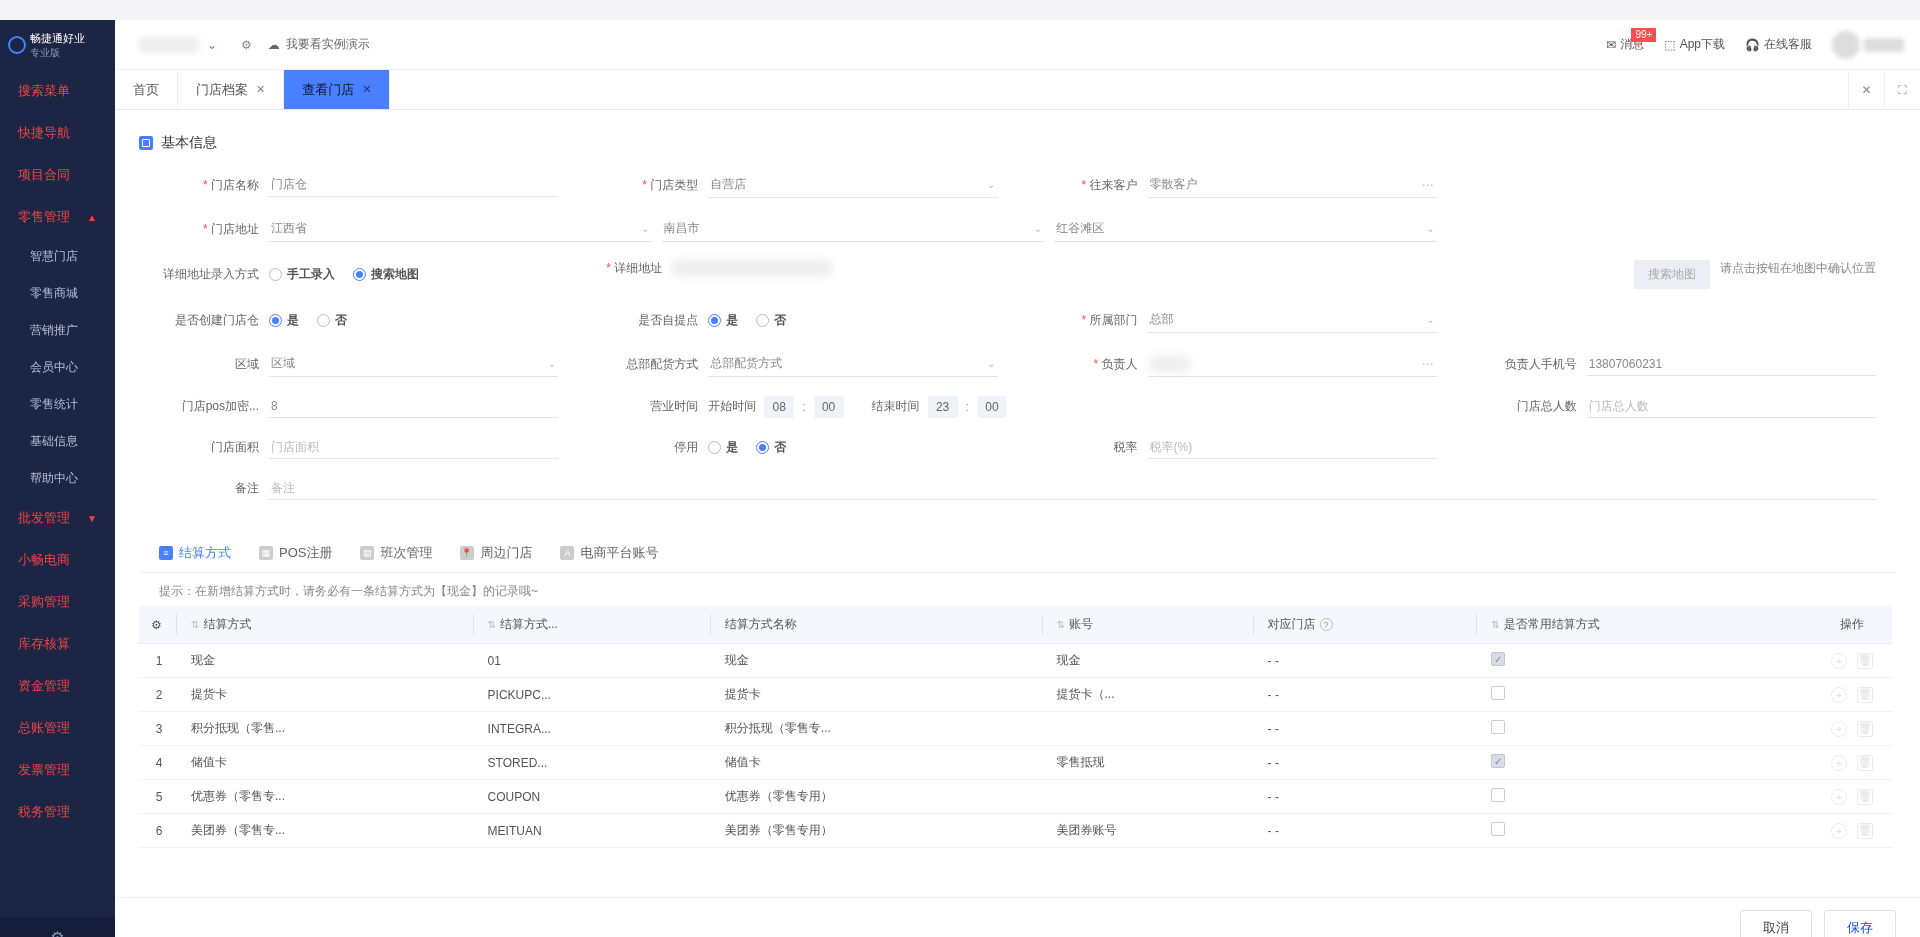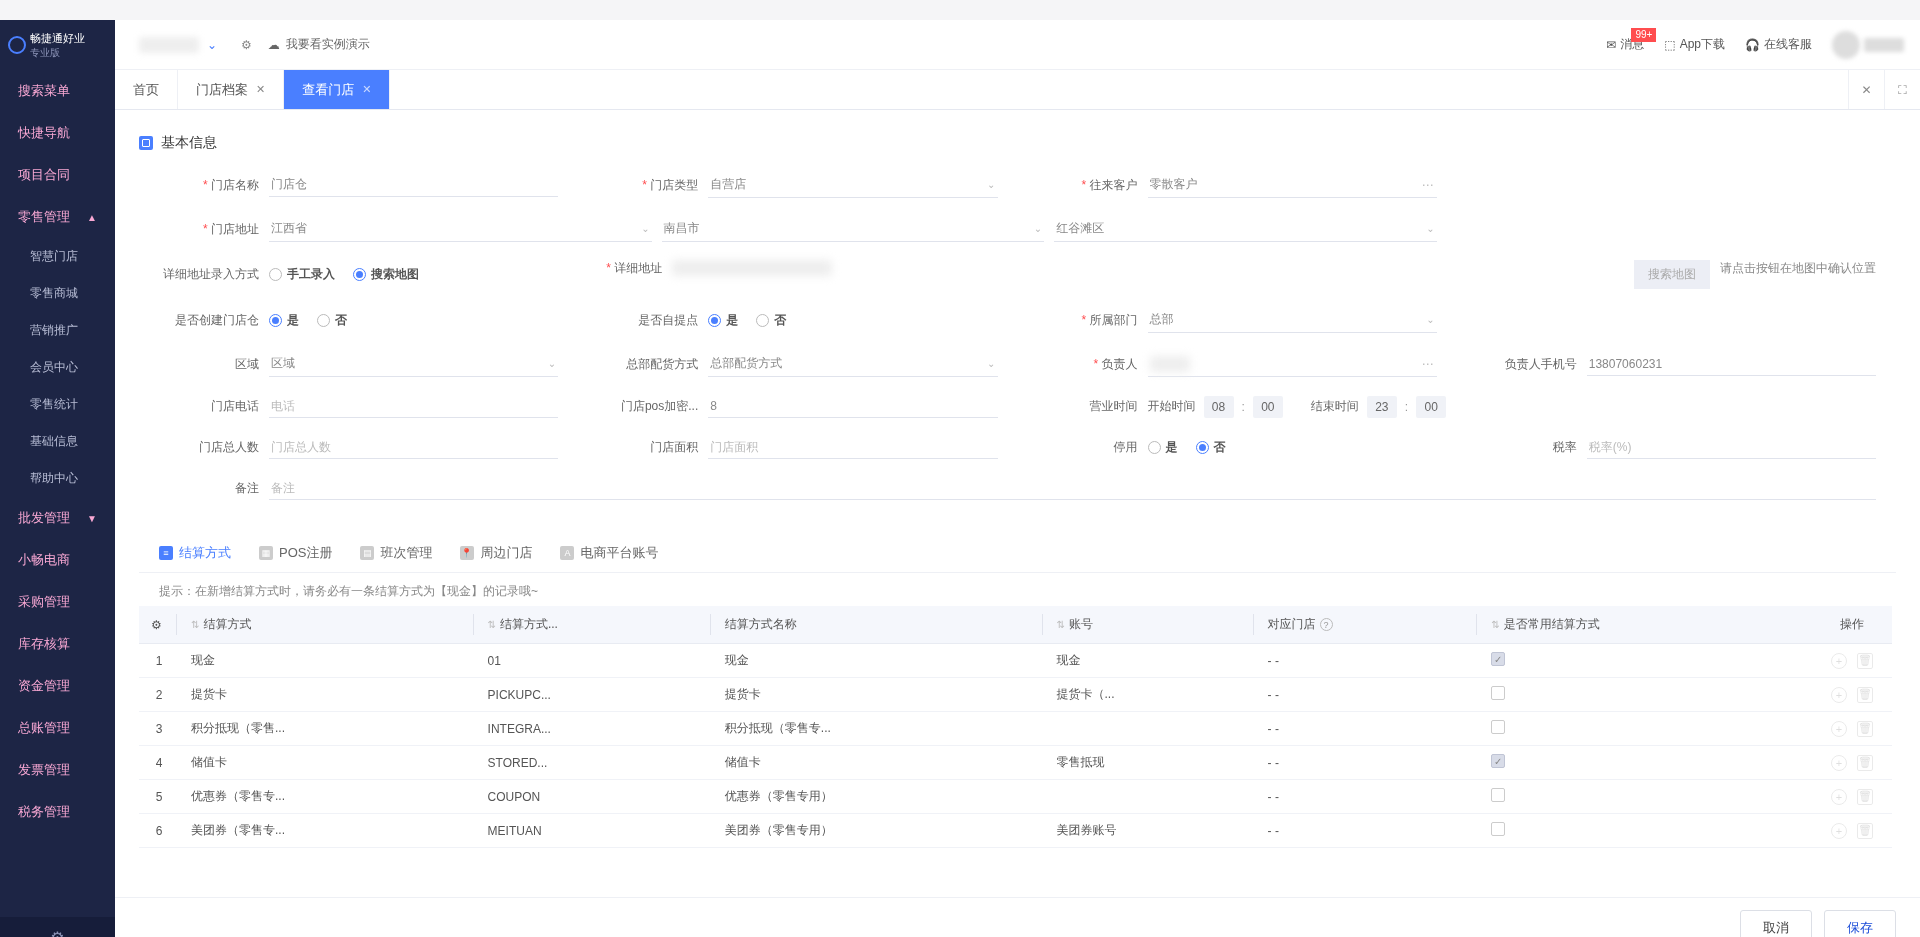--- a/index.html
+++ b/index.html
@@ -5,21 +5,21 @@
 * { box-sizing: border-box; margin: 0; padding: 0; }
 body { font-family: "Microsoft YaHei", Arial, sans-serif; font-size: 12px; color: #333; background: #f5f5f7; overflow: hidden; height: 937px; width: 1920px; }
 .app { display: flex; height: 100%; margin-top: 20px; }
 
 
 .sidebar { width: 115px; background: #1d2545; color: #ccd0e0; display: flex; flex-direction: column; flex-shrink: 0; }
 .logo-area { height: 50px; display: flex; align-items: center; padding: 0 8px; gap: 4px; color: #fff; font-size: 11px; }
 .logo-icon { width: 18px; height: 18px; border: 2px solid #4a7fff; border-radius: 50%; position: relative; flex-shrink: 0; }
 .logo-sub { font-size: 10px; color: #8a92b5; }
 .sidebar-menu { flex: 1; overflow-y: auto; }
-.menu-item { padding: 12px 18px; cursor: pointer; color: #f9a8d4; font-size: 13px; display: flex; align-items: center; justify-content: space-between; }
+.menu-item { padding: 12px 18px; cursor: pointer; color: #ef4444; font-size: 13px; display: flex; align-items: center; justify-content: space-between; }
 .menu-sub { padding: 10px 18px 10px 30px; cursor: pointer; color: #b8bdd5; font-size: 12px; }
 .sidebar-footer { height: 40px; display: flex; align-items: center; justify-content: center; background: #161d3a; }
 .gear-ic { color: #8a92b5; font-size: 16px; }
 .caret { font-size: 10px; }
 
 
 .main { flex: 1; display: flex; flex-direction: column; min-width: 0; }
 
 
 .topbar { height: 50px; background: #fff; border-bottom: 1px solid #eef0f5; display: flex; align-items: center; padding: 0 16px; gap: 16px; }
@@ -31,21 +31,21 @@
 .top-spacer { flex: 1; }
 .top-right { display: flex; align-items: center; gap: 20px; }
 .tr-item { display: flex; align-items: center; gap: 4px; color: #555; cursor: pointer; font-size: 12px; position: relative; }
 .badge99 { position: absolute; top: -8px; right: -12px; background: #ff4d4f; color: #fff; font-size: 10px; padding: 0 4px; border-radius: 0; line-height: 14px; }
 .avatar-blur { width: 28px; height: 28px; border-radius: 50%; background: #ddd; filter: blur(2px); }
 .name-blur { width: 40px; height: 14px; background: #ddd; filter: blur(2px); border-radius: 2px; }
 
 
 .tabbar { height: 40px; background: #fff; display: flex; align-items: stretch; border-bottom: 1px solid #e5e8f0; }
 .tab { padding: 0 18px; display: flex; align-items: center; gap: 8px; font-size: 13px; color: #555; cursor: pointer; border-right: 1px solid #eef0f5; }
-.tab.active { background: #4a7fff; color: #ffffff; }
+.tab.active { background: #4a7fff; color: #0f172a; }
 .tab-x { font-size: 11px; opacity: .7; cursor: pointer; }
 .tab-spacer { flex: 1; }
 .tab-ctrl { width: 36px; display: flex; align-items: center; justify-content: center; color: #888; cursor: pointer; border-left: 1px solid #eef0f5; }
 
 
 .content { flex: 1; overflow-y: auto; padding: 24px 24px 0; background: #fff; margin: 0; }
 .section-hdr { display: flex; align-items: center; gap: 8px; margin-bottom: 20px; }
 .sec-ic { width: 14px; height: 14px; background: #4a7fff; border-radius: 2px; position: relative; }
 .sec-ic::after { content: ""; position: absolute; inset: 3px; border: 1px solid #fff; border-radius: 1px; }
 .sec-title { font-size: 14px; color: #333; font-weight: 500; }
@@ -369,24 +369,20 @@
                 <span class="detail-blur" style="width:40px"></span>
                 <span class="more-ic">⋯</span>
               </div>
             </div>
           </div>
         <div class="fi">
             <span class="fi-label">负责人手机号</span>
           <div class="fi-ctrl"><input class="inp" disabled="" value="13807060231" style=""></div>
           </div>
 
-        <div class="fi">
-            <span class="fi-label">门店电话</span>
-          <div class="fi-ctrl"><input class="inp" placeholder="电话" style=""></div>
-          </div>
         <div class="fi">
             <span class="fi-label">门店pos加密...</span>
           <div class="fi-ctrl"><input class="inp" disabled="" value="8" style=""></div>
           </div>
         <div class="fi span2">
             <span class="fi-label">营业时间</span>
           <div class="fi-ctrl time-grp">
             <span>开始时间</span>
             <span class="time-box">08</span>
               <span class="time-sep">:</span>

